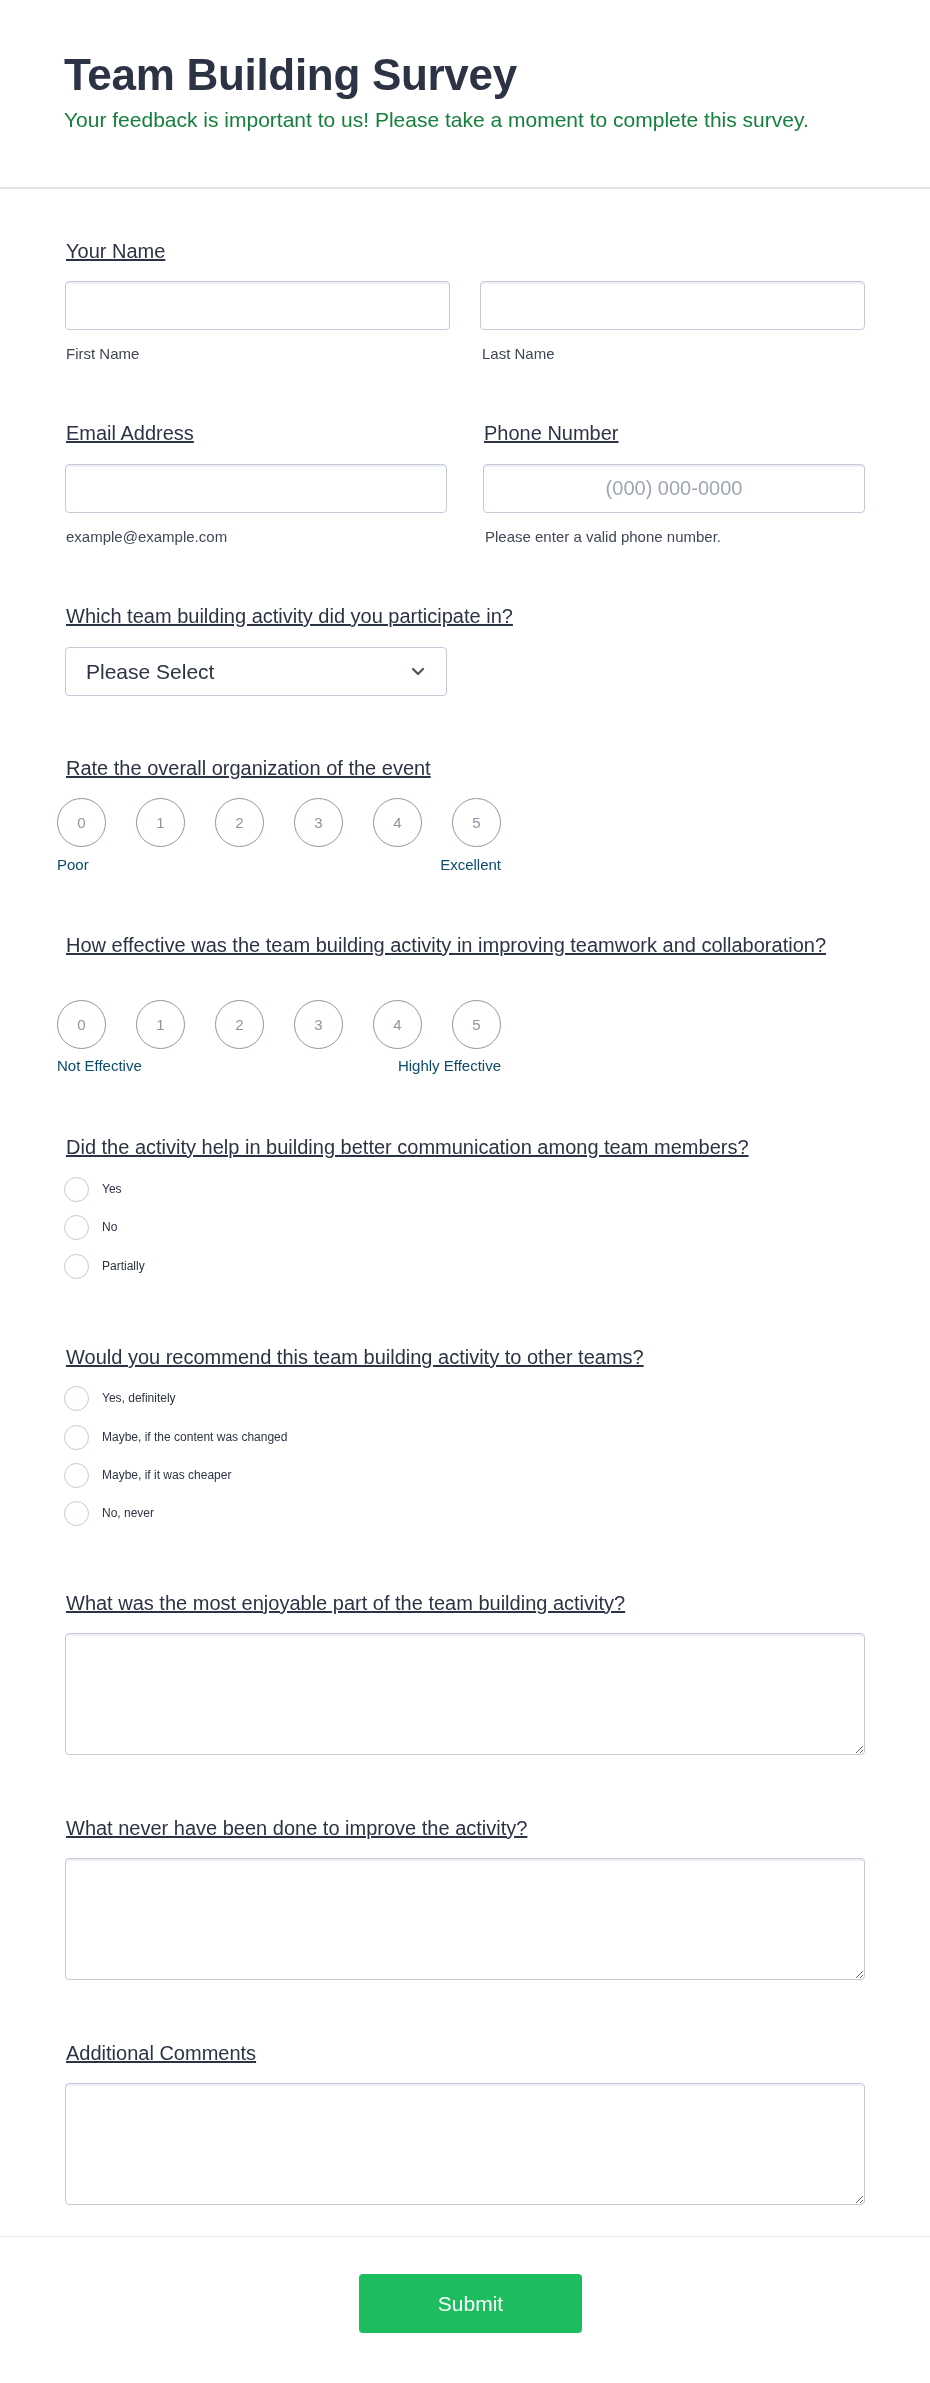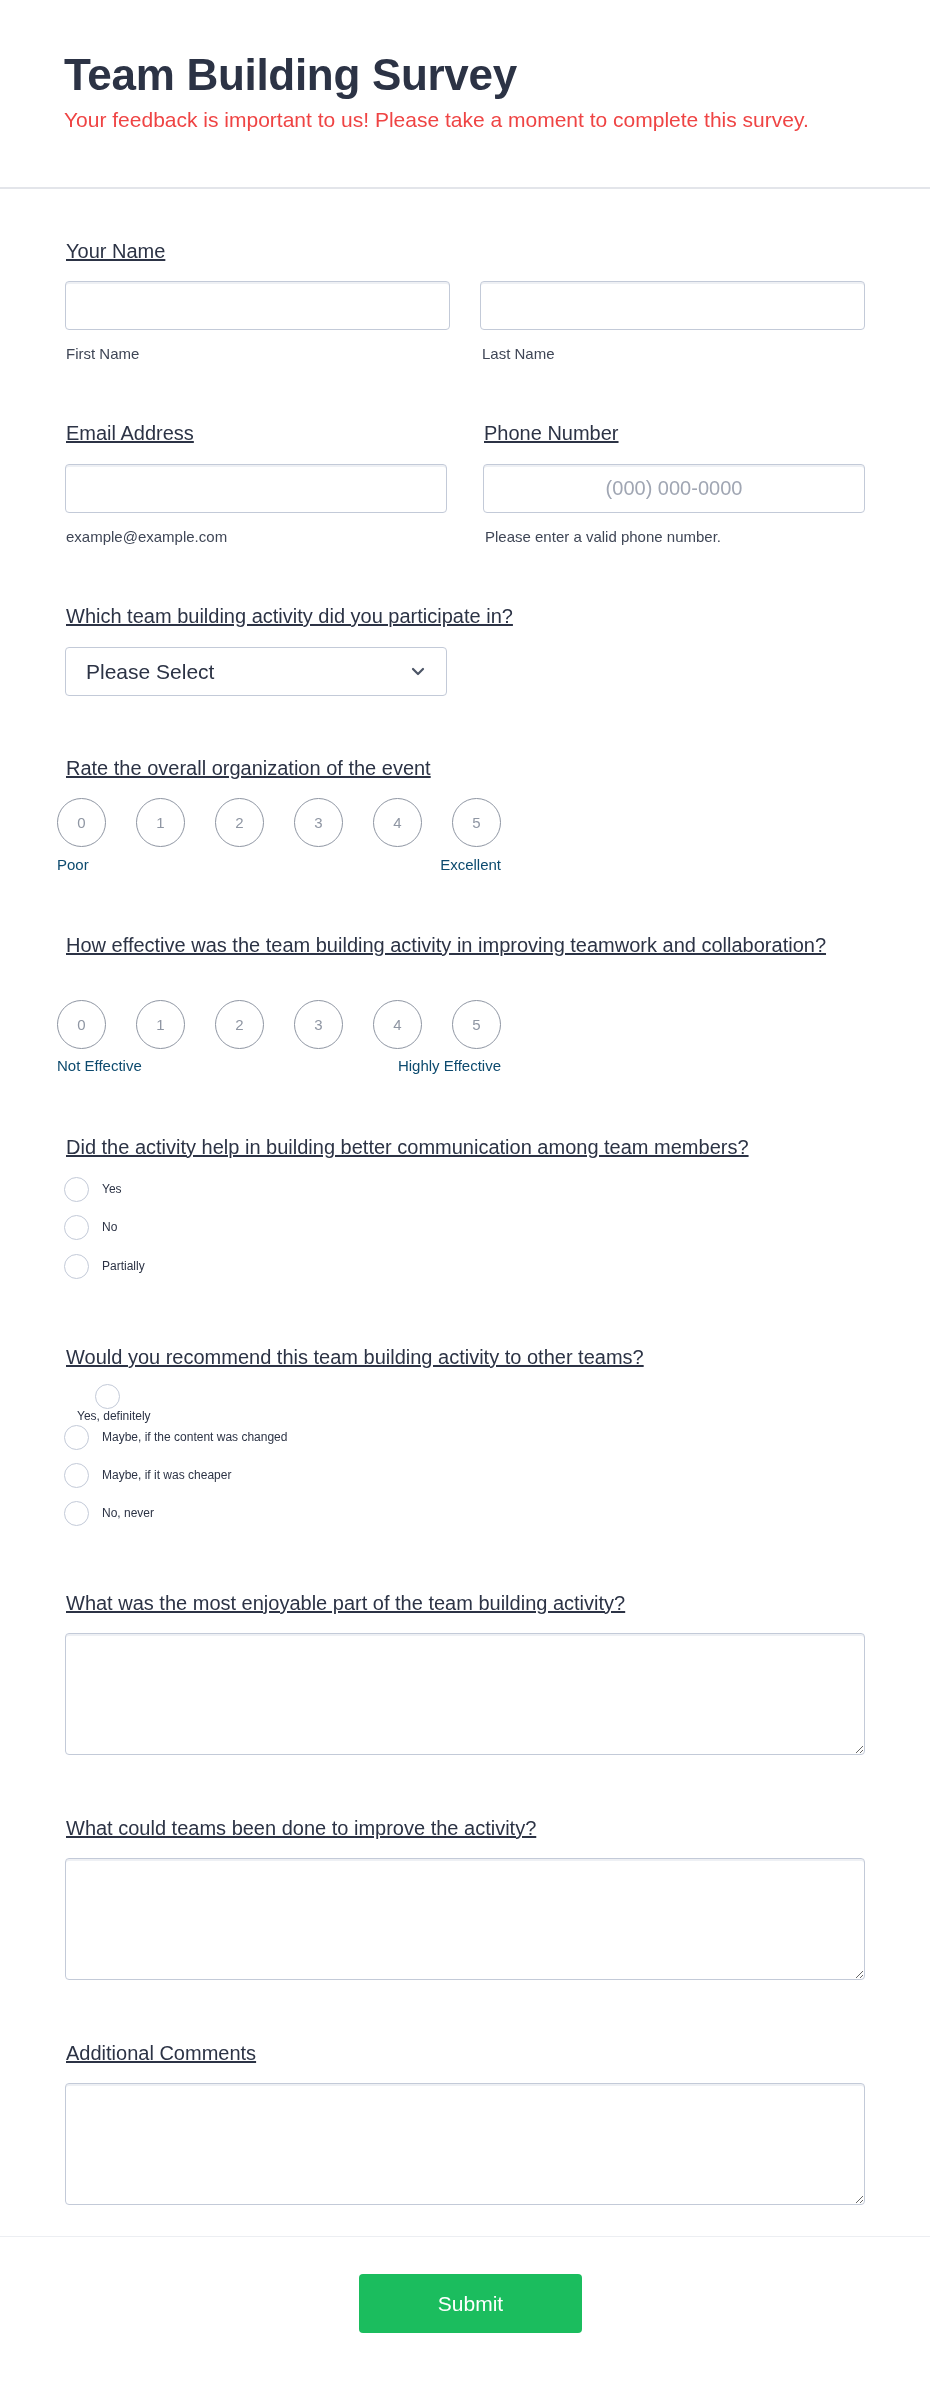--- a/index.html
+++ b/index.html
@@ -1,20 +1,20 @@
 <!DOCTYPE html>
 <html><head>
 <meta charset="utf-8">
 <style>
   * { box-sizing: border-box; margin: 0; padding: 0; }
   html, body { width: 930px; height: 2383px; background: #ffffff; overflow: hidden; }
   body { position: relative; font-family: "Liberation Sans", "DejaVu Sans", sans-serif; color: #2c3345; }
   .abs { position: absolute; }
   .title { left: 64px; top: 50px; font-size: 44px; font-weight: 700; color: #2c3345; letter-spacing: -0.3px; white-space: nowrap; }
-  .subtitle { left: 64px; top: 108px; font-size: 21px; color: #ef4444; white-space: nowrap; }
+  .subtitle { left: 64px; top: 108px; font-size: 21px; color: #15803d; white-space: nowrap; }
   .hdivider { left: 0; width: 930px; height: 2px; background: #e3e5ea; }
   .label { left: 66px; font-size: 20px; color: #2c3345; white-space: nowrap; line-height: 24px; text-decoration: underline; }
   .label.wrap { white-space: normal; width: 760px; line-height: 24px; }
   .input { border: 1px solid #c3cad8; border-radius: 4px; background: #fff; height: 49px; font-family: "Liberation Sans", "DejaVu Sans", sans-serif; font-size: 20px; color: #2c3345; padding: 0 14px; outline: none; box-shadow: 0 2px 0 0 #eef0f4 inset; }
   .input::placeholder { color: #a0a6b3; }
   .sub { font-size: 15px; color: #3f4656; white-space: nowrap; }
   .select { left: 65px; top: 647px; width: 382px; height: 49px; border: 1px solid #c3cad8; border-radius: 4px; background: #fff; display: flex; align-items: center; padding: 0 20px; cursor: pointer; }
   .select .val { font-size: 21px; color: #2c3345; flex: 1; }
   .select .chev { width: 16px; height: 16px; display: flex; align-items: center; justify-content: center; }
   .circle { width: 49px; height: 49px; border: 1.5px solid #8f96a3; border-radius: 50%; display: flex; align-items: center; justify-content: center; font-size: 15px; color: #8f96a3; background: #fff; cursor: pointer; }
@@ -83,40 +83,40 @@
 <div class="abs radio-row" style="top:1213px;">
   <span class="radio"></span>
   <span class="radio-label">No</span>
 </div>
 <div class="abs radio-row" style="top:1252px;">
   <span class="radio"></span>
   <span class="radio-label">Partially</span>
 </div>
 
 <div class="abs label" style="top:1345px;">Would you recommend this team building activity to other teams?</div>
-<div class="abs radio-row" style="top:1384px;flex-direction:column;">
+<div class="abs radio-row" style="top:1384px;">
   <span class="radio"></span>
   <span class="radio-label">Yes, definitely</span>
 </div>
 <div class="abs radio-row" style="top:1423px;">
   <span class="radio"></span>
   <span class="radio-label">Maybe, if the content was changed</span>
 </div>
 <div class="abs radio-row" style="top:1461px;">
   <span class="radio"></span>
   <span class="radio-label">Maybe, if it was cheaper</span>
 </div>
 <div class="abs radio-row" style="top:1499px;">
   <span class="radio"></span>
   <span class="radio-label">No, never</span>
 </div>
 
 <div class="abs label" style="top:1591px;">What was the most enjoyable part of the team building activity?</div>
 <textarea class="abs textarea" style="top: 1633px;"></textarea>
 
-<div class="abs label" style="top:1816px;">What could teams been done to improve the activity?</div>
+<div class="abs label" style="top:1816px;">What never have been done to improve the activity?</div>
 <textarea class="abs textarea" style="top: 1858px;"></textarea>
 
 <div class="abs label" style="top:2041px;">Additional Comments</div>
 <textarea class="abs textarea" style="top: 2083px;"></textarea>
 
 <div class="abs hdivider" style="top:2236px; height:1px; background:#eceef2;"></div>
 <button class="abs submit">Submit</button>
 
 </body></html>

